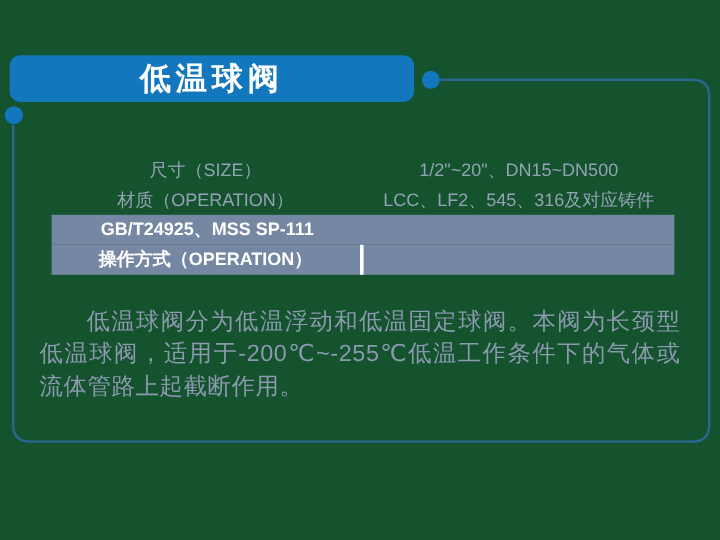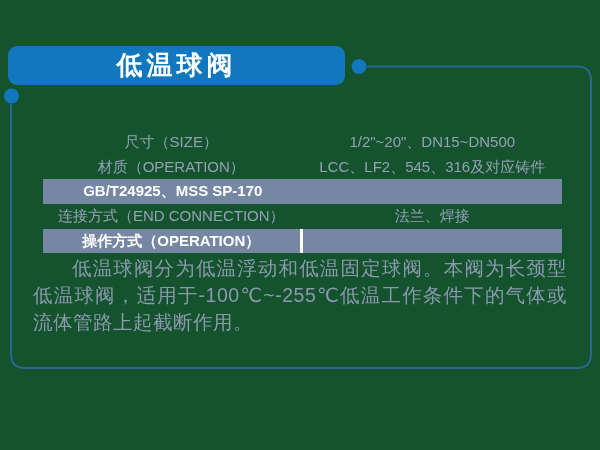--- a/index.html
+++ b/index.html
@@ -73,26 +73,22 @@
   <div class="spec-table" id="spec-table">
       <div class="row">
         <div class="cell label">尺寸（SIZE）</div>
         <div class="cell value">1/2"~20"、DN15~DN500</div>
       </div>
       <div class="row">
         <div class="cell label">材质（OPERATION）</div>
         <div class="cell value">LCC、LF2、545、316及对应铸件</div>
       </div>
       <div class="row hl">
-        <div class="cell value">GB/T24925、MSS SP-170</div>
-      </div>
-      <div class="row">
-        <div class="cell label">连接方式（END CONNECTION）</div>
-        <div class="cell value">法兰、焊接</div>
+        <div class="cell value">GB/T24925、MSS SP-111</div>
       </div>
       <div class="row hl">
         <div class="cell label">操作方式（OPERATION）</div>
       </div>
     </div>
 
-  <p class="desc">低温球阀分为低温浮动和低温固定球阀。本阀为长颈型低温球阀，适用于-100℃~-255℃低温工作条件下的气体或流体管路上起截断作用。</p>
+  <p class="desc">低温球阀分为低温浮动和低温固定球阀。本阀为长颈型低温球阀，适用于-200℃~-255℃低温工作条件下的气体或流体管路上起截断作用。</p>
 
 </div>
 
 </body></html>

